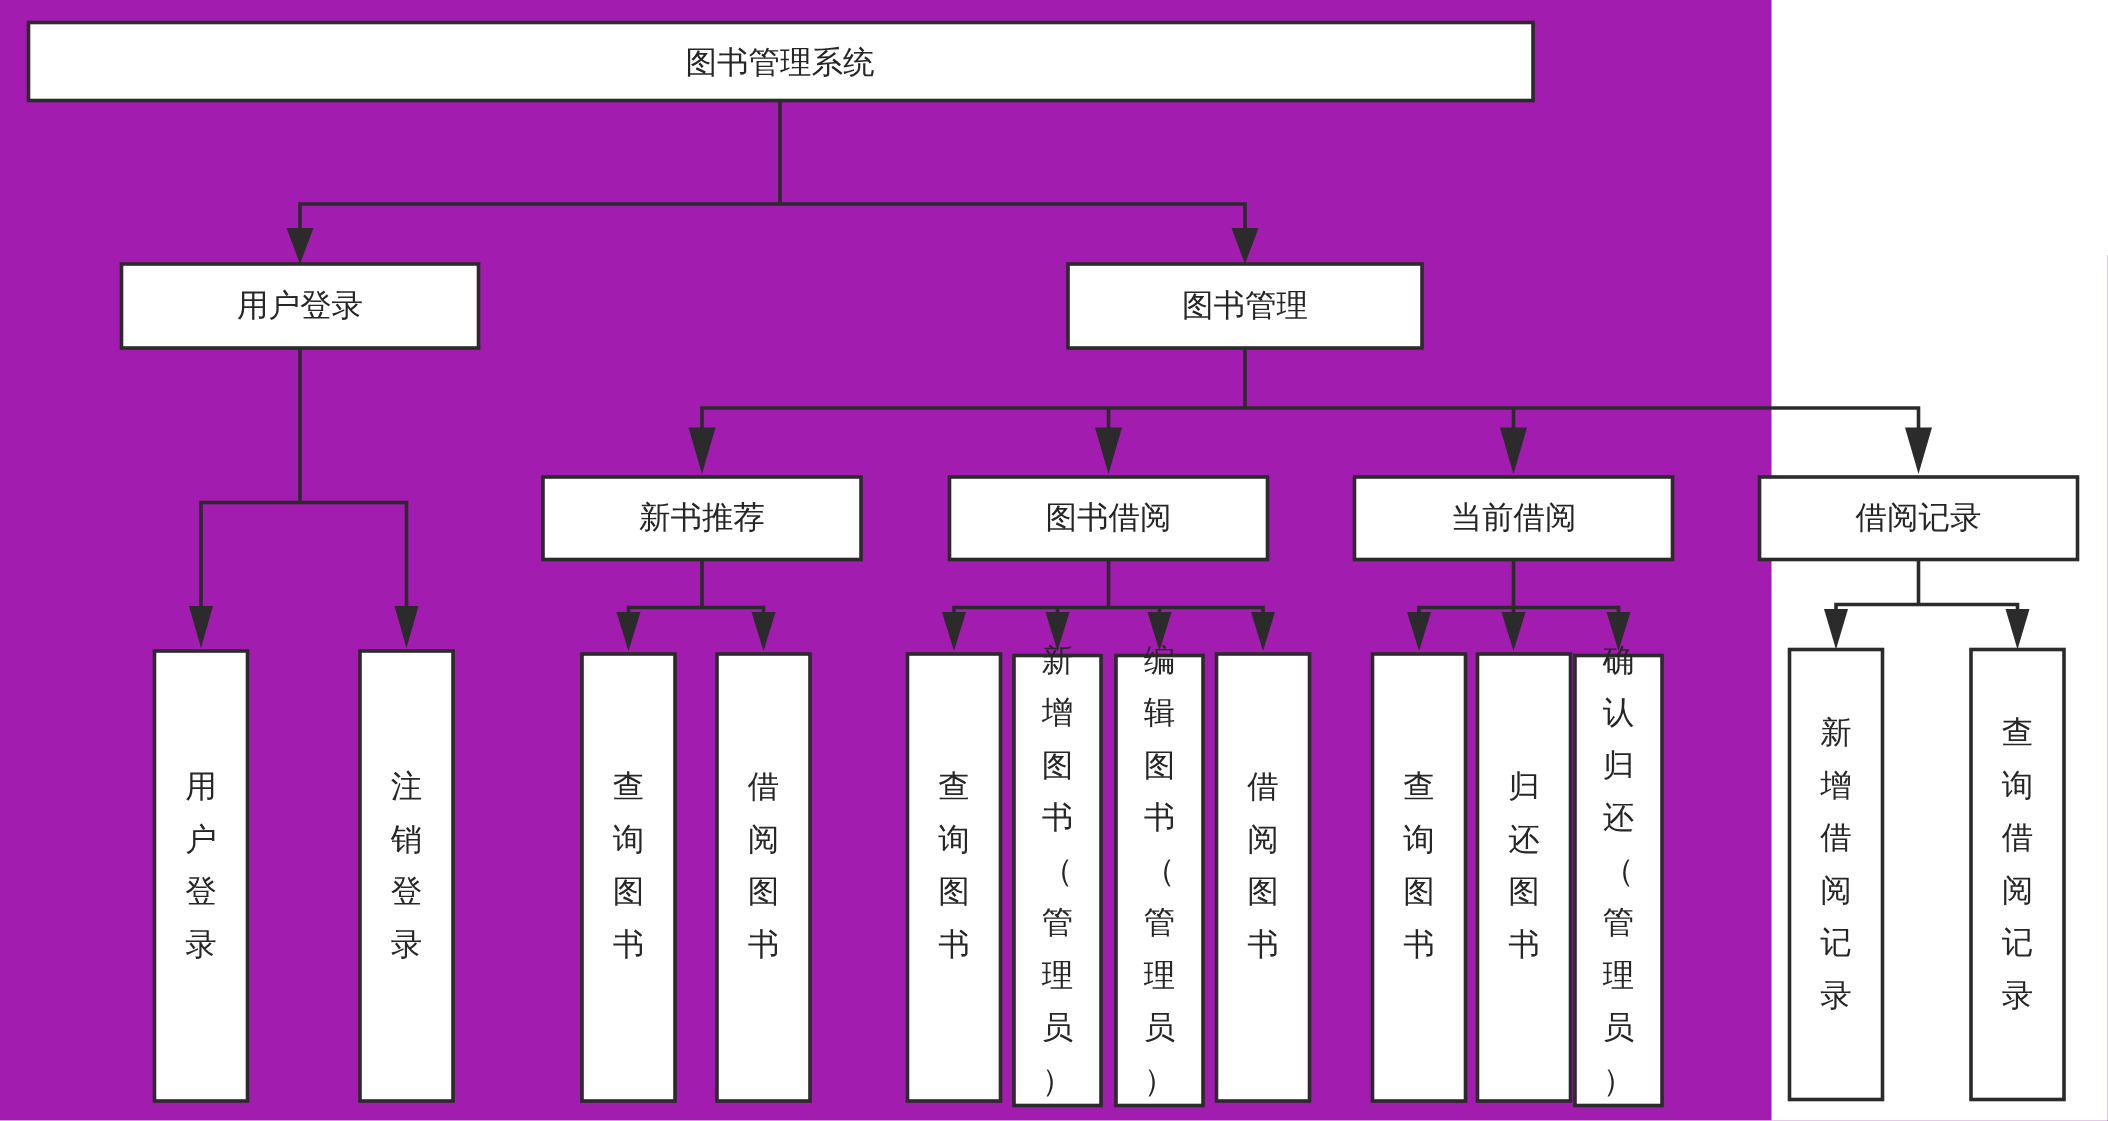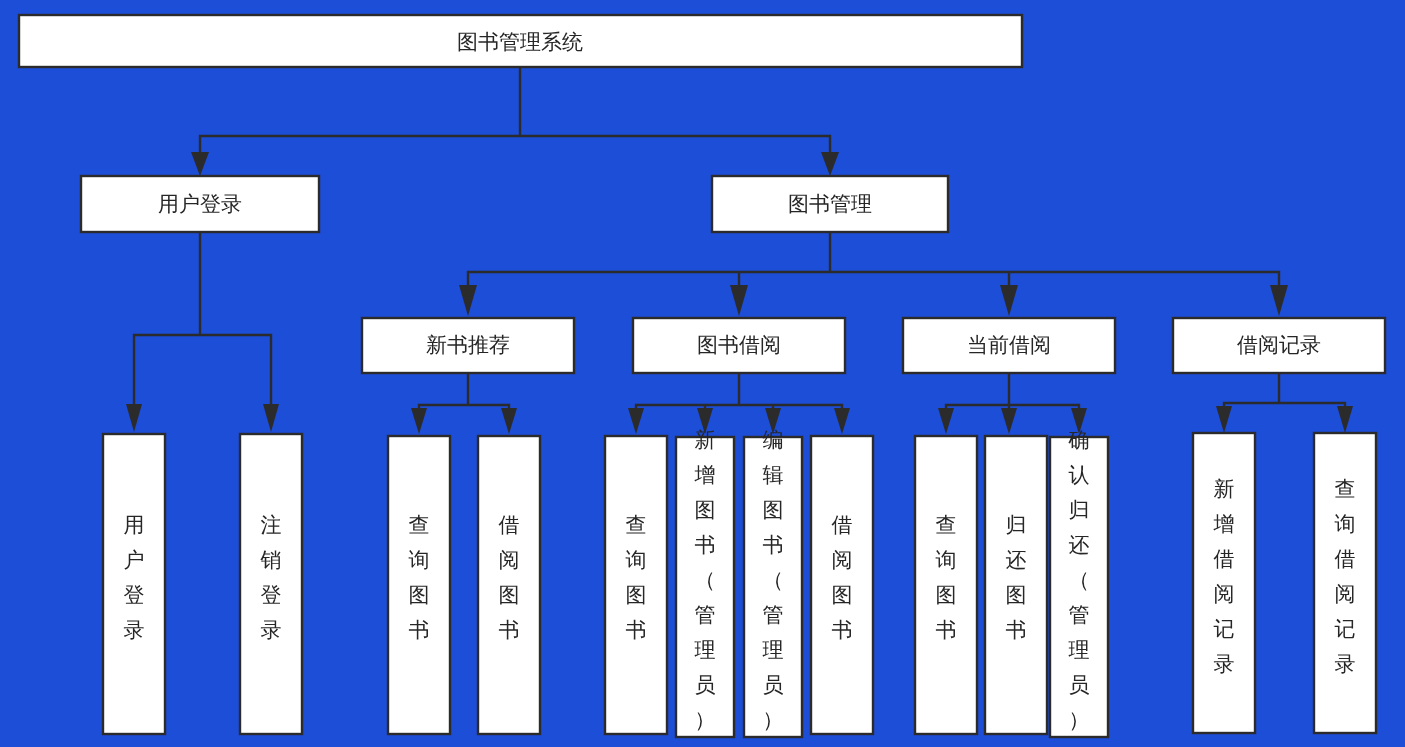--- a/index.html
+++ b/index.html
@@ -8,23 +8,23 @@
     background: #ffffff;
   }
   body {
     width: 1405px;
     height: 747px;
     overflow: hidden;
     font-family: "DejaVu Sans", "Liberation Sans", sans-serif;
   }
   #diagram-root {
     position: relative;
-    width: 1405px;
+    width: 1181px;
     height: 747px;
-    background: #1d4ed8;
+    background: #a21caf;
   }
   svg#flow {
     position: absolute;
     left: 0;
     top: 0;
     width: 1405px;
     height: 747px;
     display: block;
   }
   .box-rect {

